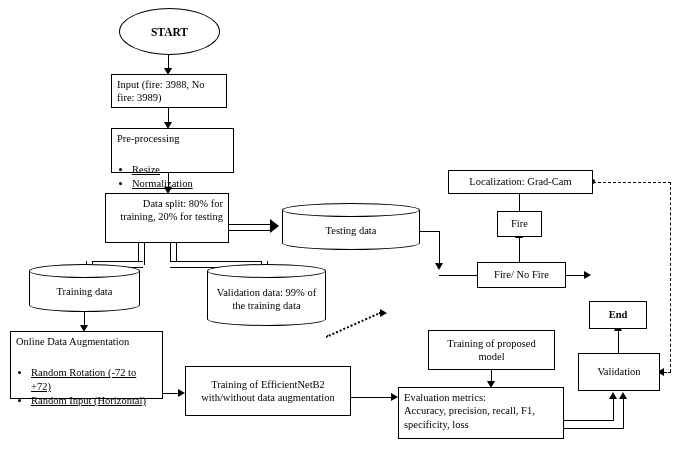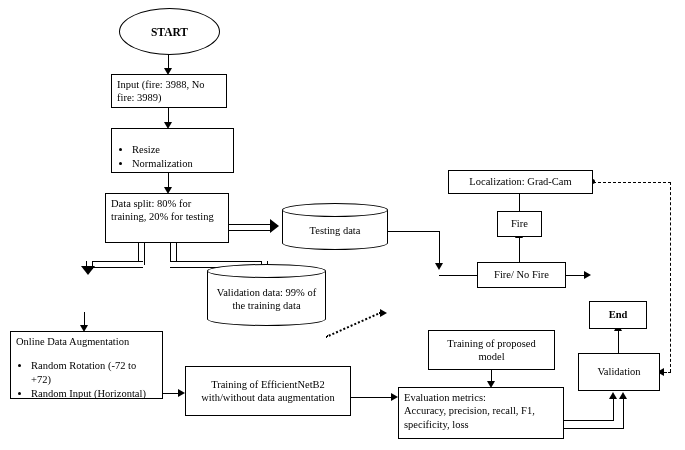--- a/index.html
+++ b/index.html
@@ -53,21 +53,21 @@
     background:#fff;box-sizing:border-box;
     clip-path:polygon(0 50%,100% 50%,100% 110%,0 110%);
   }
   .cyl .txt{
     position:absolute;left:0;right:0;top:12px;bottom:4px;
     display:flex;align-items:center;justify-content:center;
     text-align:center;font-size:10.5px;line-height:1.25;
     padding:0 6px;box-sizing:border-box;
   }
 
-  ul.bul{margin:11px 0 0 0;padding-left:15px;}
+  ul.bul{margin:18px 0 0 0;padding-left:15px;text-decoration:underline;}
   ul.bul li{margin:0;padding:0;font-size:10.5px;line-height:1.3;}
 
   
   .ln{position:absolute;background:#000;z-index:1;}
   .lnh{height:1.2px;}
   .lnv{width:1.2px;}
 
   .dash-h{position:absolute;height:0;border-top:1.3px dashed #000;z-index:1;}
   .dash-v{position:absolute;width:0;border-left:1.3px dashed #000;z-index:1;}
 
@@ -101,53 +101,60 @@
   <div class="ar ar-d" style="left:164px;top:68px;"></div>
 
   <div class="node" style="left:111px;top:74px;width:116px;height:34px;">
     <span>Input (fire: 3988, No fire: 3989)</span>
   </div>
 
   <div class="ln lnv" style="left:168px;top:108px;height:15px;"></div>
   <div class="ar ar-d" style="left:164px;top:122px;"></div>
 
   <div class="node" style="left:111px;top:128px;width:123px;height:45px;">
+    <div>Pre-processing</div>
     <ul class="bul">
       <li>Resize</li>
       <li>Normalization</li>
     </ul>
   </div>
 
   <div class="ln lnv" style="left:168px;top:173px;height:15px;"></div>
   <div class="ar ar-d" style="left:164px;top:187px;"></div>
 
-  <div class="node" style="left:105px;top:193px;width:124px;height:50px;">
+  <div class="node" style="left:105px;top:193px;width:124px;height:50px;text-align:right;">
     <span>Data split: 80% for training,  20% for testing</span>
   </div>
 
   <div class="dbl-h" style="left:229px;top:224px;width:43px;height:5px;"></div>
   <div class="hollow-ar-r" style="left:270px;top:219px;"></div>
 
-  <div class="cyl" style="left:282px;top:203px;width:106px;height:47px;">
+  <div class="cyl" style="left:282px;top:203px;width:106px;height:47px;padding-left:32px;">
     <div class="body"></div>
     <div class="bot"></div>
     <div class="top"></div>
     <div class="txt">Testing data</div>
   </div>
 
   <div class="dbl-v" style="left:138px;top:243px;width:5px;height:22px;"></div>
   <div class="dbl-h" style="left:86px;top:261px;width:57px;height:5px;"></div>
   <div class="dbl-v" style="left:86px;top:261px;width:5px;height:8px;"></div>
   <div class="hollow-ar-d" style="left:81px;top:266px;"></div>
 
   <div class="dbl-v" style="left:170px;top:243px;width:5px;height:22px;"></div>
   <div class="dbl-h" style="left:170px;top:261px;width:96px;height:5px;"></div>
   <div class="dbl-v" style="left:261px;top:261px;width:5px;height:8px;"></div>
   <div class="hollow-ar-d" style="left:256px;top:266px;"></div>
 
+  <div class="cyl" style="left:29px;top:264px;width:111px;height:48px;">
+    <div class="body"></div>
+    <div class="bot"></div>
+    <div class="top"></div>
+    <div class="txt">Training data</div>
+  </div>
 
   <div class="cyl" style="left:207px;top:264px;width:119px;height:62px;">
     <div class="body"></div>
     <div class="bot"></div>
     <div class="top"></div>
     <div class="txt">Validation data: 99% of the training data</div>
   </div>
 
   <div class="ln lnv" style="left:84px;top:312px;height:14px;"></div>
   <div class="ar ar-d" style="left:80px;top:325px;"></div>

